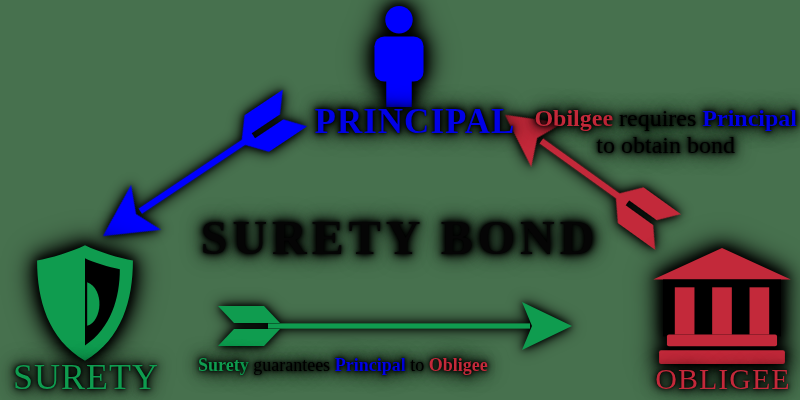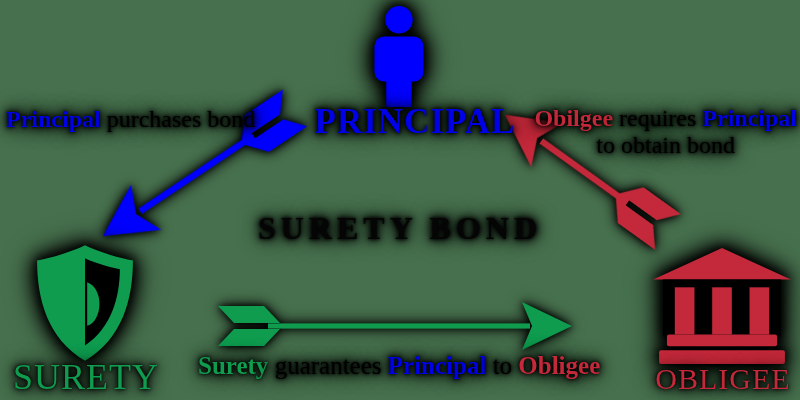--- a/index.html
+++ b/index.html
@@ -30,28 +30,28 @@
       font-size:35px;font-weight:bold;letter-spacing:1px;color:var(--blue-text);}
 
   #shield-icon{left:18px;top:243px;width:134px;height:122px;color:var(--green);}
   #surety-label{left:4px;top:356px;width:164px;text-align:center;font-size:36px;
       letter-spacing:1px;color:var(--green);}
 
   #bank-icon{left:652px;top:248px;width:140px;height:116px;color:var(--red);}
   #obligee-label{left:646px;top:362px;width:154px;text-align:center;font-size:30px;
       letter-spacing:1px;color:var(--red);}
 
-  #diagram-title{left:0;top:210px;width:800px;text-align:center;font-size:32px;
+  #diagram-title{left:0;top:210px;width:800px;text-align:center;font-size:48px;
       font-weight:bold;letter-spacing:5px;color:#050505;}
 
   .ann{font-size:24px;line-height:27px;white-space:nowrap;}
   #ann-left{left:6px;top:106px;}
   #ann-left .line2{margin-left:36px;}
   #ann-right{right:3px;top:105px;text-align:center;}
-  #ann-bottom{left:198px;top:352px;font-size:25px;}
+  #ann-bottom{left:198px;top:352px;font-size:18px;}
 </style>
 </head>
 <body>
 
 <div class="stage">
 
   <svg id="arrow-layer" class="abs" viewBox="0 0 800 400">
 
     <g class="arrow-blue arrow-glow" fill="currentColor" transform="translate(295,108) rotate(146.3)">
       <polygon points="0,-22 46,-22 62,-3 16,-3"></polygon>
@@ -105,21 +105,20 @@
       <rect x="98" y="40" width="20" height="48"></rect>
       <rect x="14" y="88" width="112" height="12" rx="2"></rect>
       <rect x="6" y="104" width="128" height="14" rx="2"></rect>
     </g>
   </svg>
   <div id="obligee-label" class="abs halo">OBLIGEE</div>
 
   <div id="diagram-title" class="abs halo">SURETY BOND</div>
 
   <div id="ann-left" class="abs ann halo">
-    <div class="line1"><span class="c-blue">Principal</span><span class="c-ink"> purchases bond</span></div>
   </div>
 
   <div id="ann-right" class="abs ann halo">
     <div class="line1"><span class="c-red">Obilgee</span><span class="c-ink"> requires </span><span class="c-blue">Principal</span></div>
     <div class="line2"><span class="c-ink">to obtain bond</span></div>
   </div>
 
   <div id="ann-bottom" class="abs ann halo"><span class="c-green">Surety</span><span class="c-ink"> guarantees </span><span class="c-blue">Principal</span><span class="c-ink"> to </span><span class="c-red">Obligee</span></div>
 
 </div>

